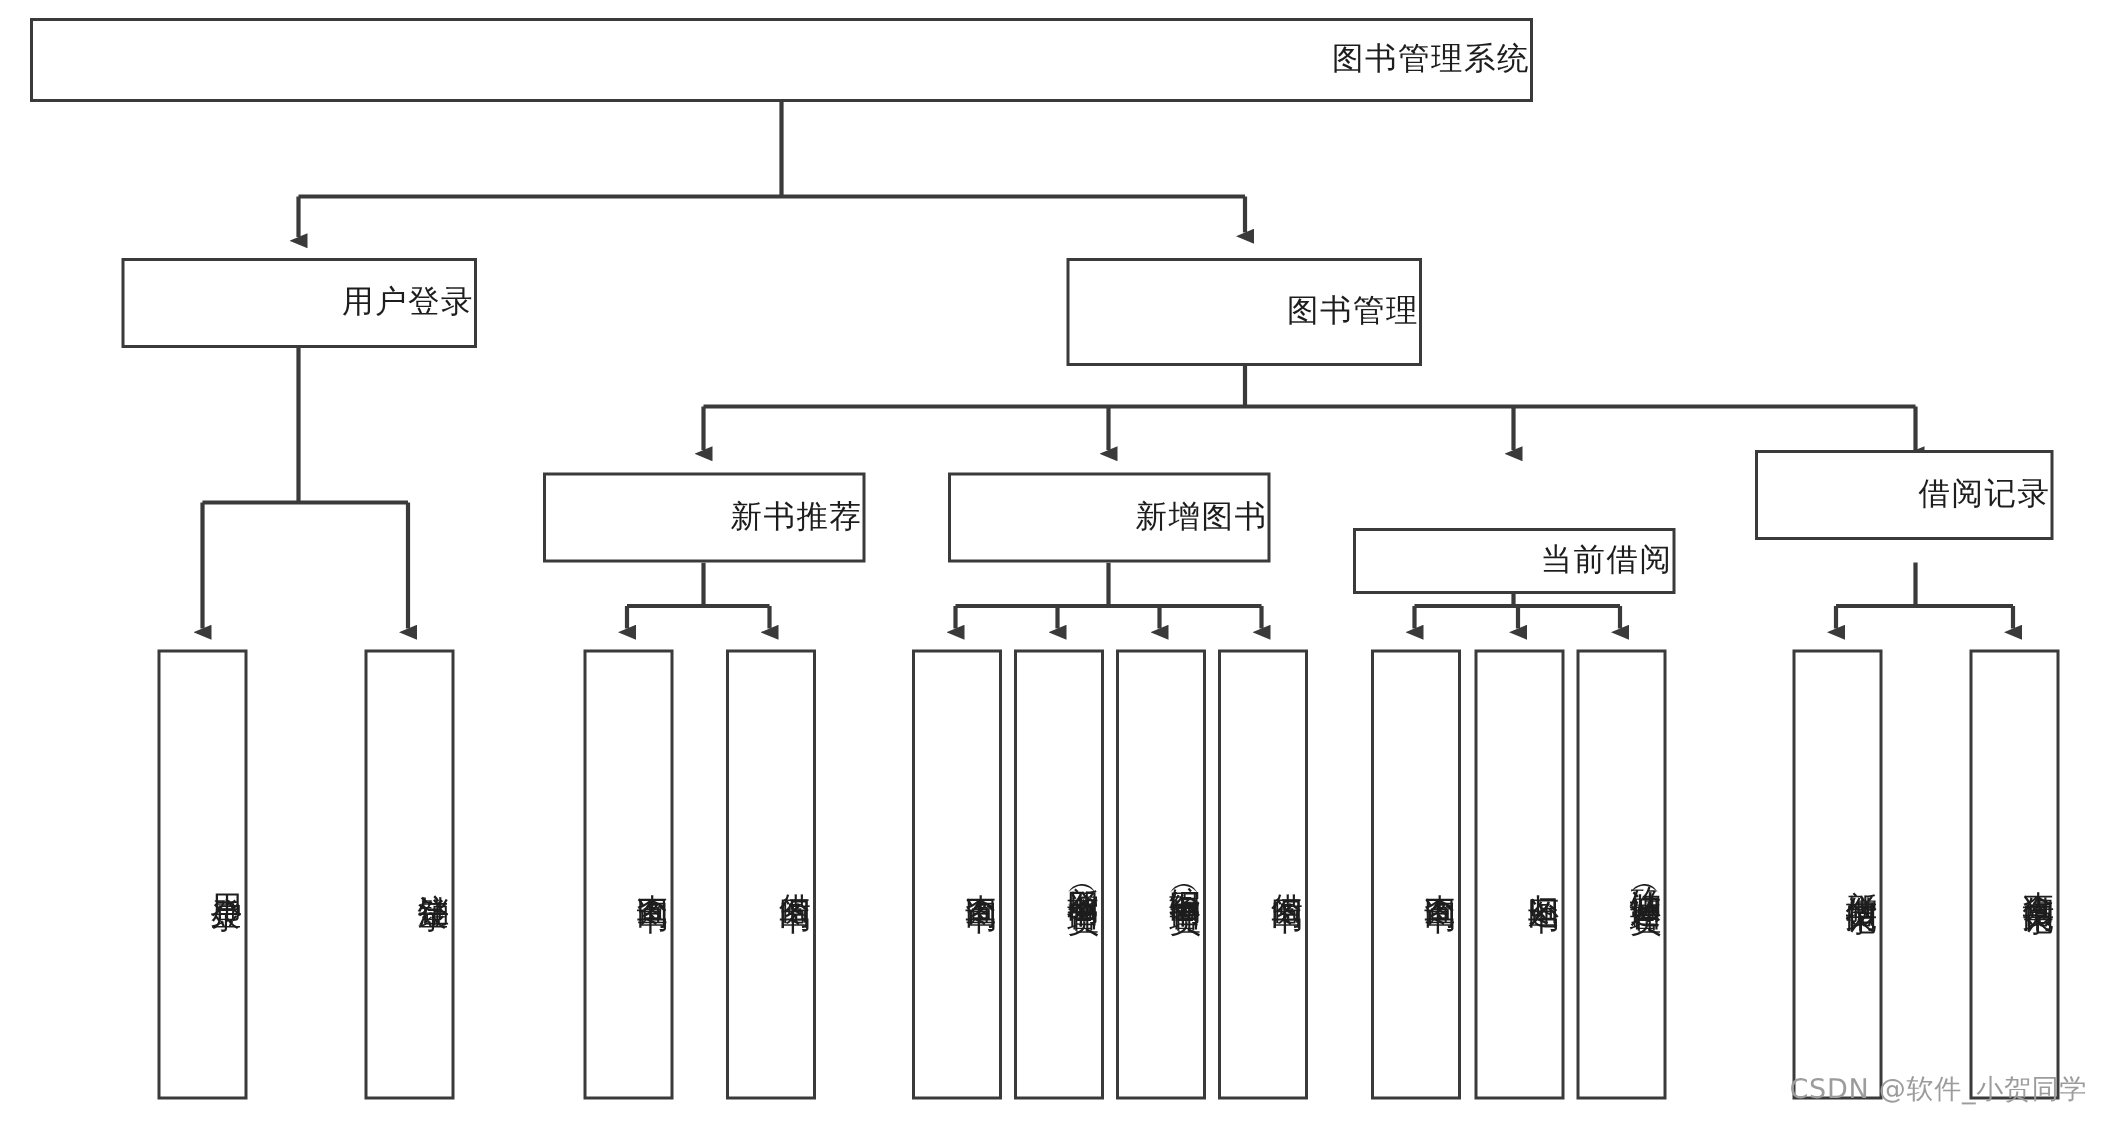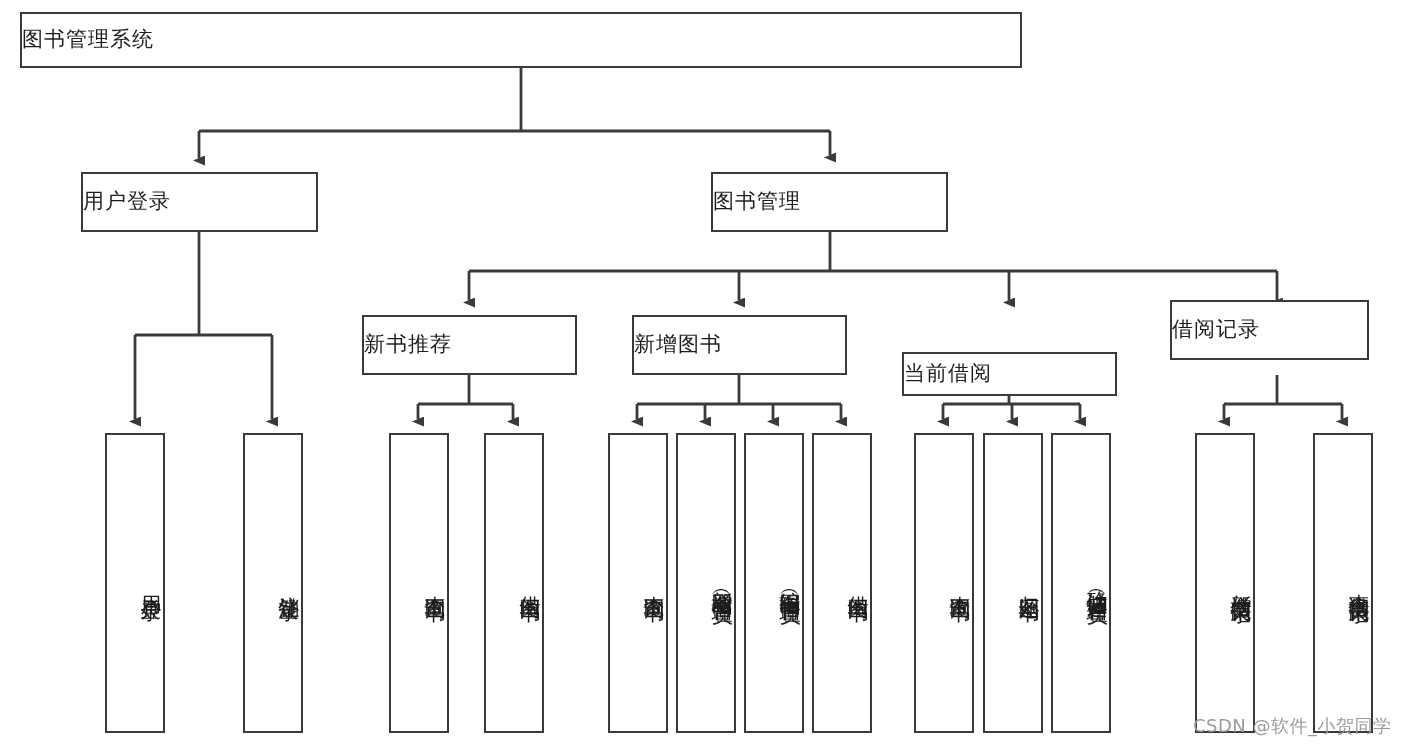--- a/index.html
+++ b/index.html
@@ -26,21 +26,21 @@
     height: 747px;
   }
   .node {
     position: absolute;
     box-sizing: border-box;
     border: 2.5px solid #3a3a3a;
     background: #ffffff;
     color: #1d1d1d;
     display: flex;
     align-items: center;
-    justify-content: flex-start;
+    justify-content: flex-end;
     z-index: 3;
   }
   .node-h {
     font-size: 21px;
     letter-spacing: 1px;
     line-height: 1.1;
     white-space: nowrap;
   }
   .node-v {
     writing-mode: vertical-rl;
@@ -125,21 +125,21 @@
     </g>
   </svg>
 
   <div class="node node-h" style="left:20px; top:12px; width:1002px; height:56px;">
     <span>图书管理系统</span>
   </div>
 
   <div class="node node-h" style="left:81px; top:172px; width:237px; height:60px;">
     <span>用户登录</span>
   </div>
-  <div class="node node-h" style="left:711px; top:172px; width:237px; height:60px;">
+  <div class="node node-h" style="left:711px; top:172px; width:237px; height:72px;">
     <span>图书管理</span>
   </div>
 
   <div class="node node-h" style="left:362px; top:315px; width:215px; height:60px;">
     <span>新书推荐</span>
   </div>
   <div class="node node-h" style="left:632px; top:315px; width:215px; height:60px;">
     <span>新增图书</span>
   </div>
   <div class="node node-h" style="left:902px; top:315px; width:215px; height:44px;margin-top:37px;">

